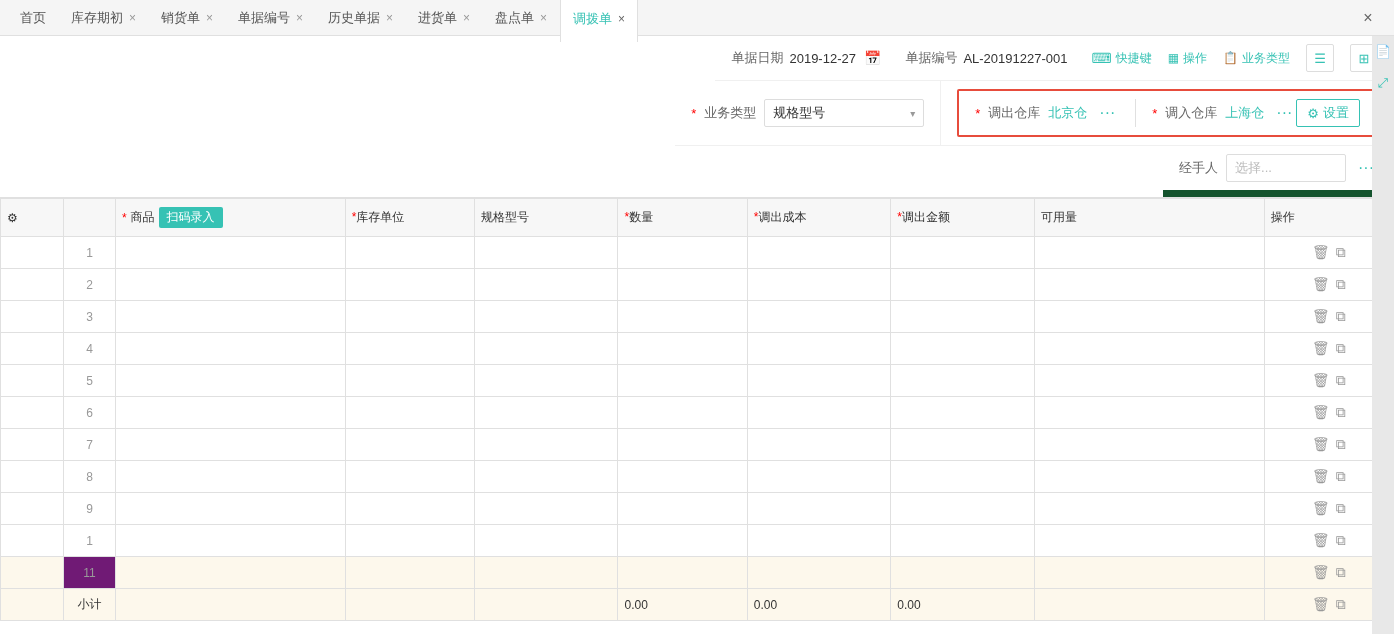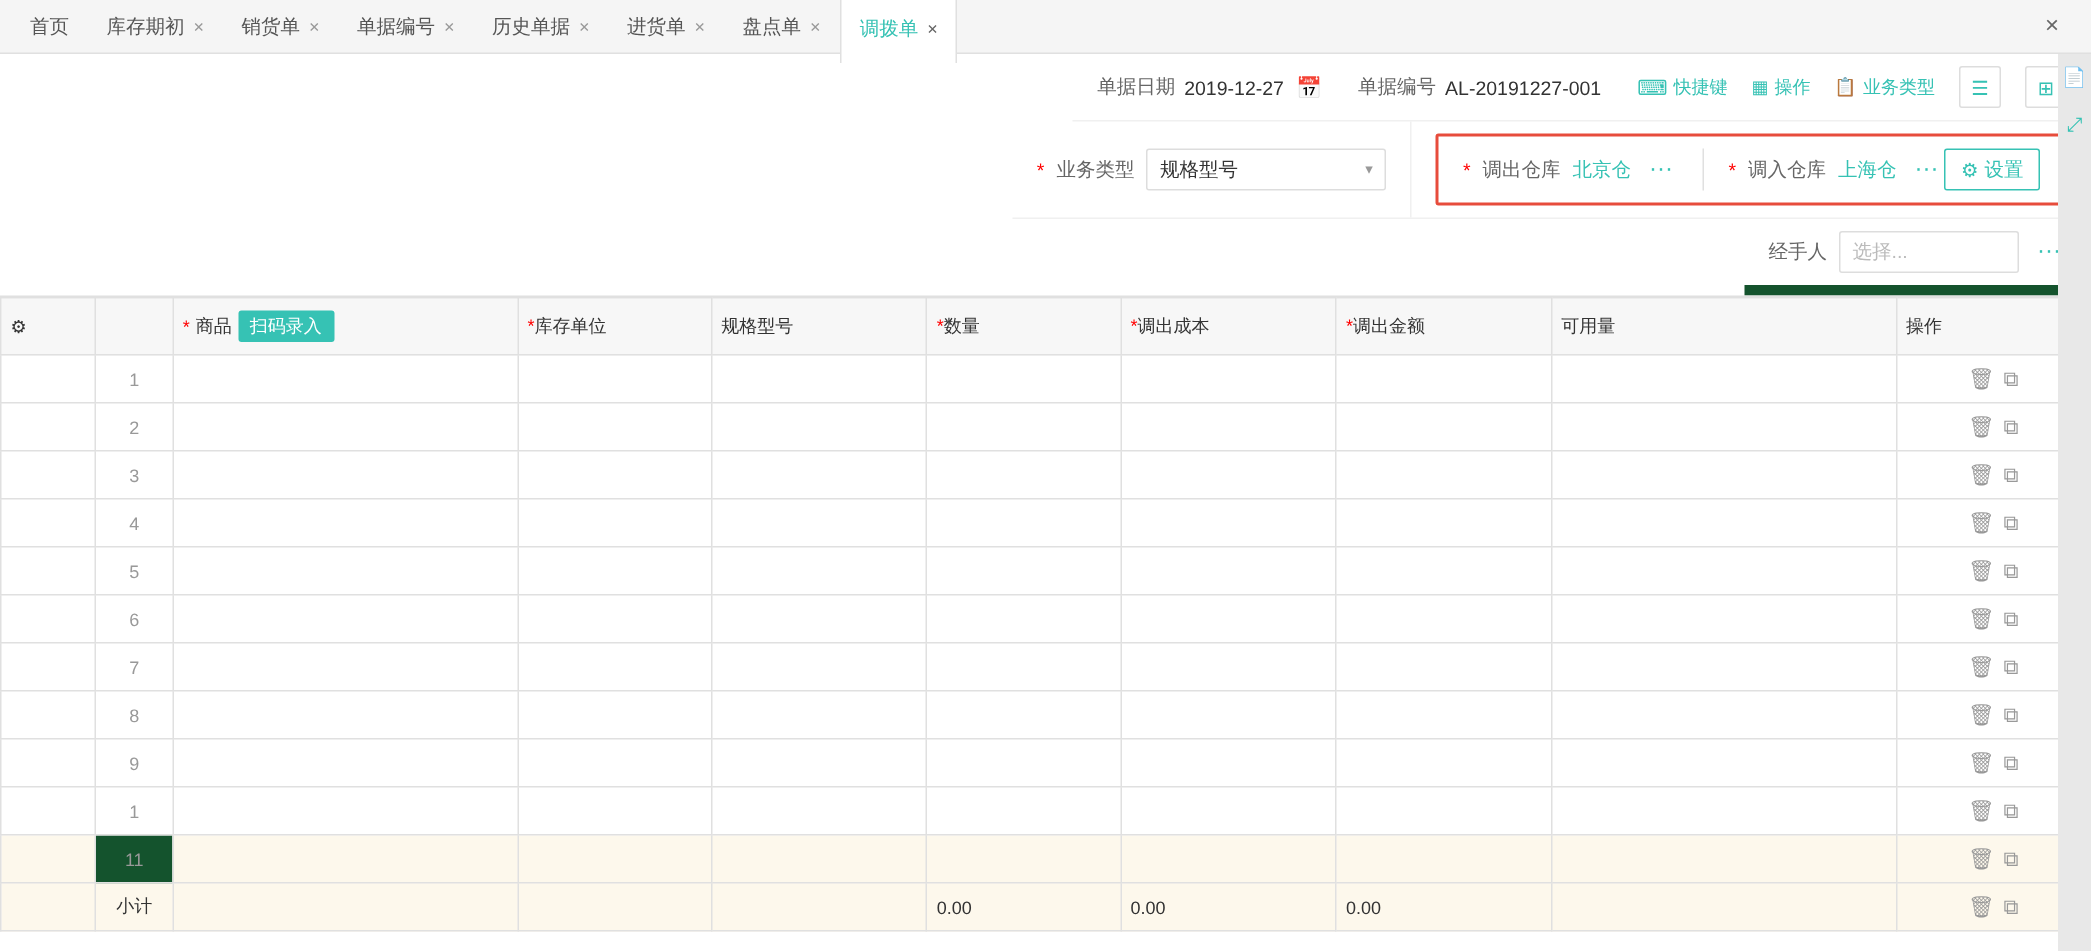--- a/index.html
+++ b/index.html
@@ -456,21 +456,21 @@
     <td style=""></td>
     <td style="">
       <div class="op-icons">
         <span class="op-icon">🗑</span>
         <span class="op-icon">⧉</span>
       </div>
     </td>
   </tr>
             <tr>
     <td style="background:#fdf8ec;"></td>
-    <td class="row-num" style="background:#14532d;">11</td>
+    <td class="row-num" style="background:#701a75;">11</td>
     <td style="background:#fdf8ec;"></td>
     <td style="background:#fdf8ec;"></td>
     <td style="background:#fdf8ec;"></td>
     <td style="background:#fdf8ec;"></td>
     <td style="background:#fdf8ec;"></td>
     <td style="background:#fdf8ec;"></td>
     <td style="background:#fdf8ec;"></td>
     <td style="background:#fdf8ec;">
       <div class="op-icons">
         <span class="op-icon">🗑</span>

